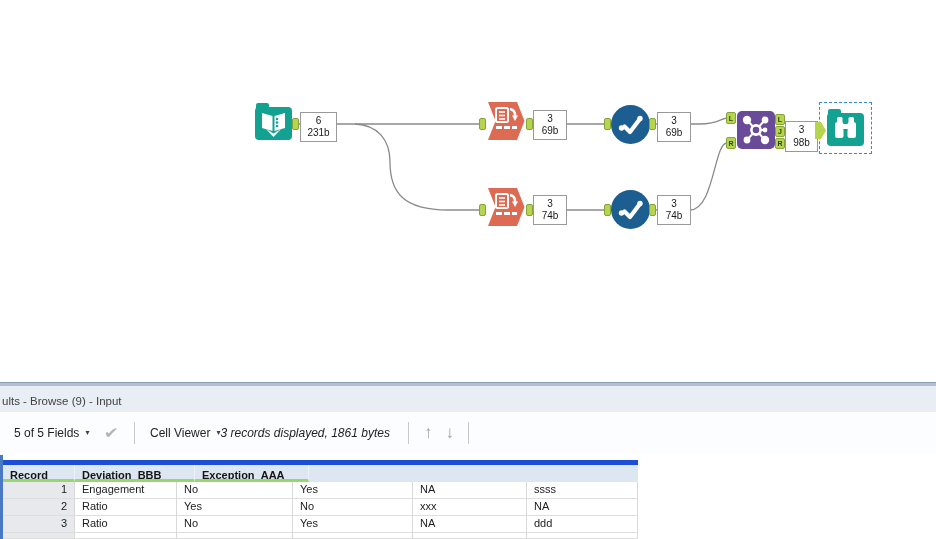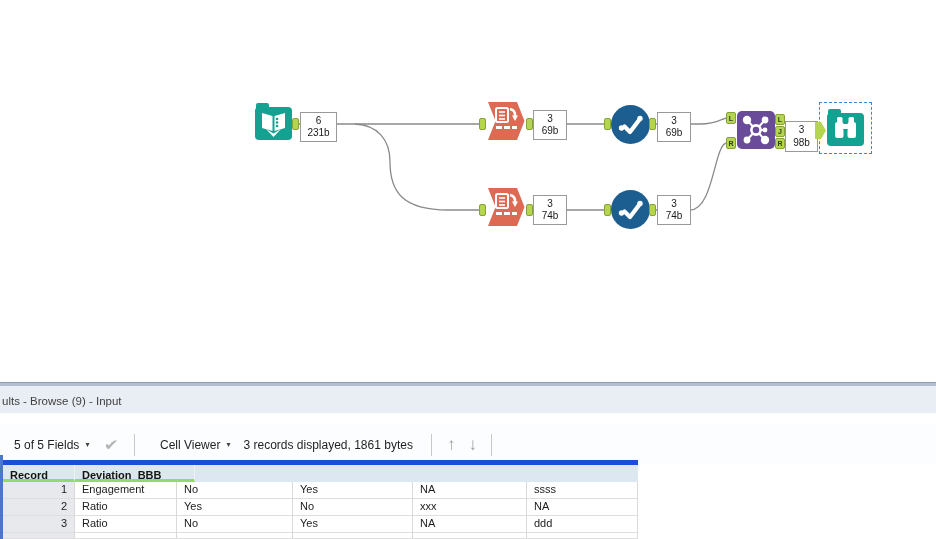--- a/index.html
+++ b/index.html
@@ -21,24 +21,24 @@
     display:flex; flex-direction:column; align-items:center; justify-content:center;
     font-size:10px; line-height:12.5px; color:#1a1a1a; text-align:center; }
   #browse-selection { position:absolute; left:819px; top:102px; width:53px; height:52px;
     border:1px dashed #3c86d8; }
   .arrow-anchor { position:absolute; left:815px; top:122px; width:11px; height:17px;
     background:#b5d54e; clip-path:polygon(0 0, 55% 0, 100% 50%, 55% 100%, 0 100%); }
 
   
   #splitter { position:absolute; left:0; top:382px; width:936px; height:4px;
     background:#b3bfd0; border-top:1px solid #8c9cb4; }
-  #panel-header { position:absolute; left:0; top:386px; width:936px; height:27px;
+  #panel-header { position:absolute; left:0; top:386px; width:936px; height:33px;
     background:#e9edf4; }
   #panel-header .title { position:absolute; left:2px; top:9px; font-size:11.5px; color:#414141; }
-  #toolbar { position:absolute; left:0; top:424px; width:936px; height:41px;
+  #toolbar { position:absolute; left:0; top:412px; width:936px; height:41px;
     background:#fbfdff; display:flex; align-items:center; font-size:12px; color:#1f1f1f; }
   .tb-sep { width:1px; height:22px; background:#c9c9c9; }
   .caret { font-size:8px; color:#444; margin-left:6px; }
   .tb-check { color:#b4b4b4; font-size:15px; margin-left:16px; transform:scaleX(1.2); }
   .tb-arrow { color:#a0a0a0; font-size:17px; line-height:17px; cursor:default; }
   .drop { display:flex; align-items:center; cursor:default; }
 
   
   #blue-strip { position:absolute; left:0; top:455px; width:3px; height:84px; background:#4a79c4; }
   #grid { position:absolute; left:3px; top:460px; }
@@ -214,37 +214,38 @@
     <div class="title">ults - Browse (9) - Input</div>
   </div>
 
   <div id="toolbar">
     <div class="drop" style="margin-left:14px;">
       <span>5 of 5 Fields</span>
       <span class="caret">▾</span>
     </div>
     <span class="tb-check">✔</span>
     <div class="tb-sep" style="margin-left:16px;"></div>
-    <div class="drop" style="margin-left:25px;">
+    <div class="drop" style="margin-left:15px;">
       <span>Cell Viewer</span>
       <span class="caret">▾</span>
     </div>
-    <span style="margin-left:13px;">3 records displayed, 1861 bytes</span>
+    <span style="font-style:italic;">3 records displayed, 1861 bytes</span>
     <div class="tb-sep" style="margin-left:18px;"></div>
     <span class="tb-arrow" style="margin-left:15px;">↑</span>
     <span class="tb-arrow" style="margin-left:13px;">↓</span>
     <div class="tb-sep" style="margin-left:14px;"></div>
   </div>
 
   <div id="blue-strip"></div>
 
   <div id="grid">
     <div class="thr">
       <div class="th c0">Record</div>
       <div class="th c3">Deviation_BBB</div>
+      <div class="th c4">Exception_AAA</div>
     </div>
 
     <div class="trow">
       <div class="td rec c0">1</div>
       <div class="td c1">Engagement</div>
       <div class="td c2">No</div>
       <div class="td c3">Yes</div>
       <div class="td c4">NA</div>
       <div class="td c5">ssss</div>
     </div>

